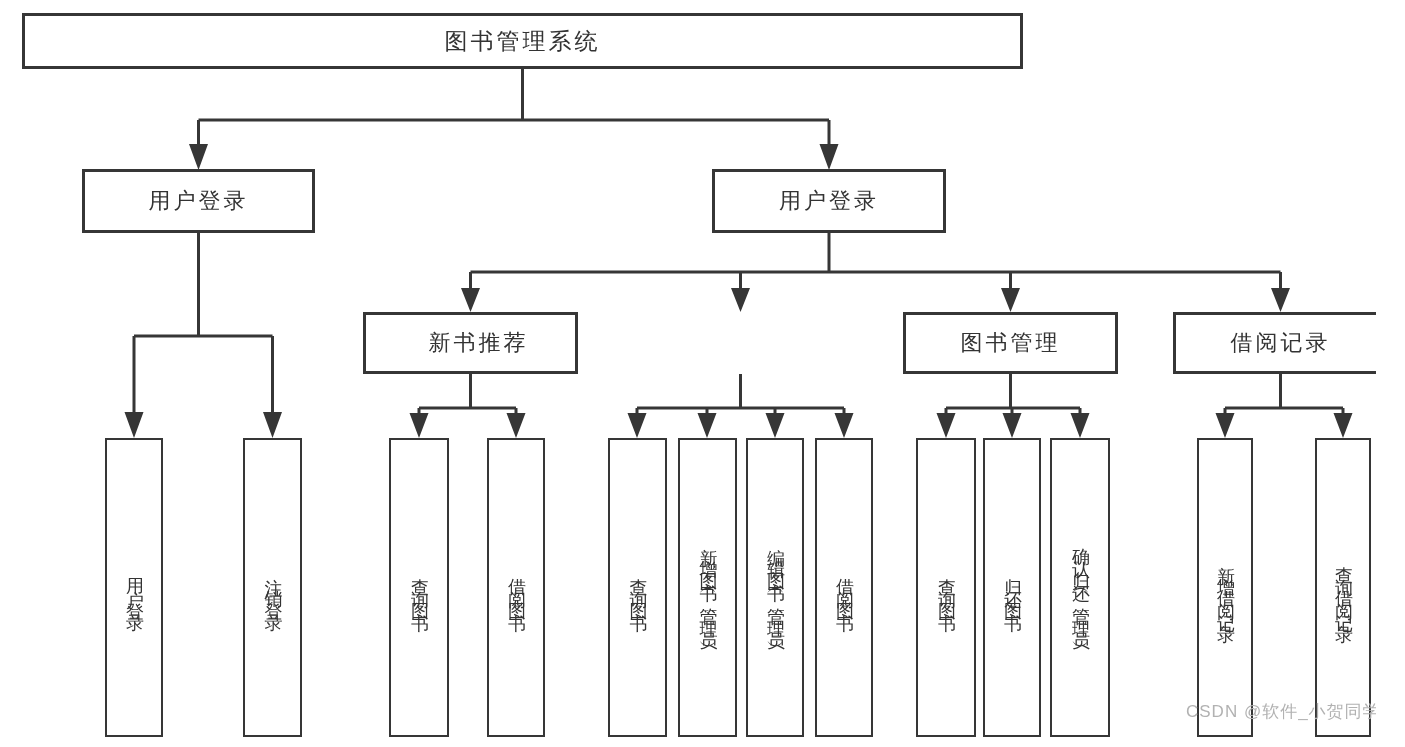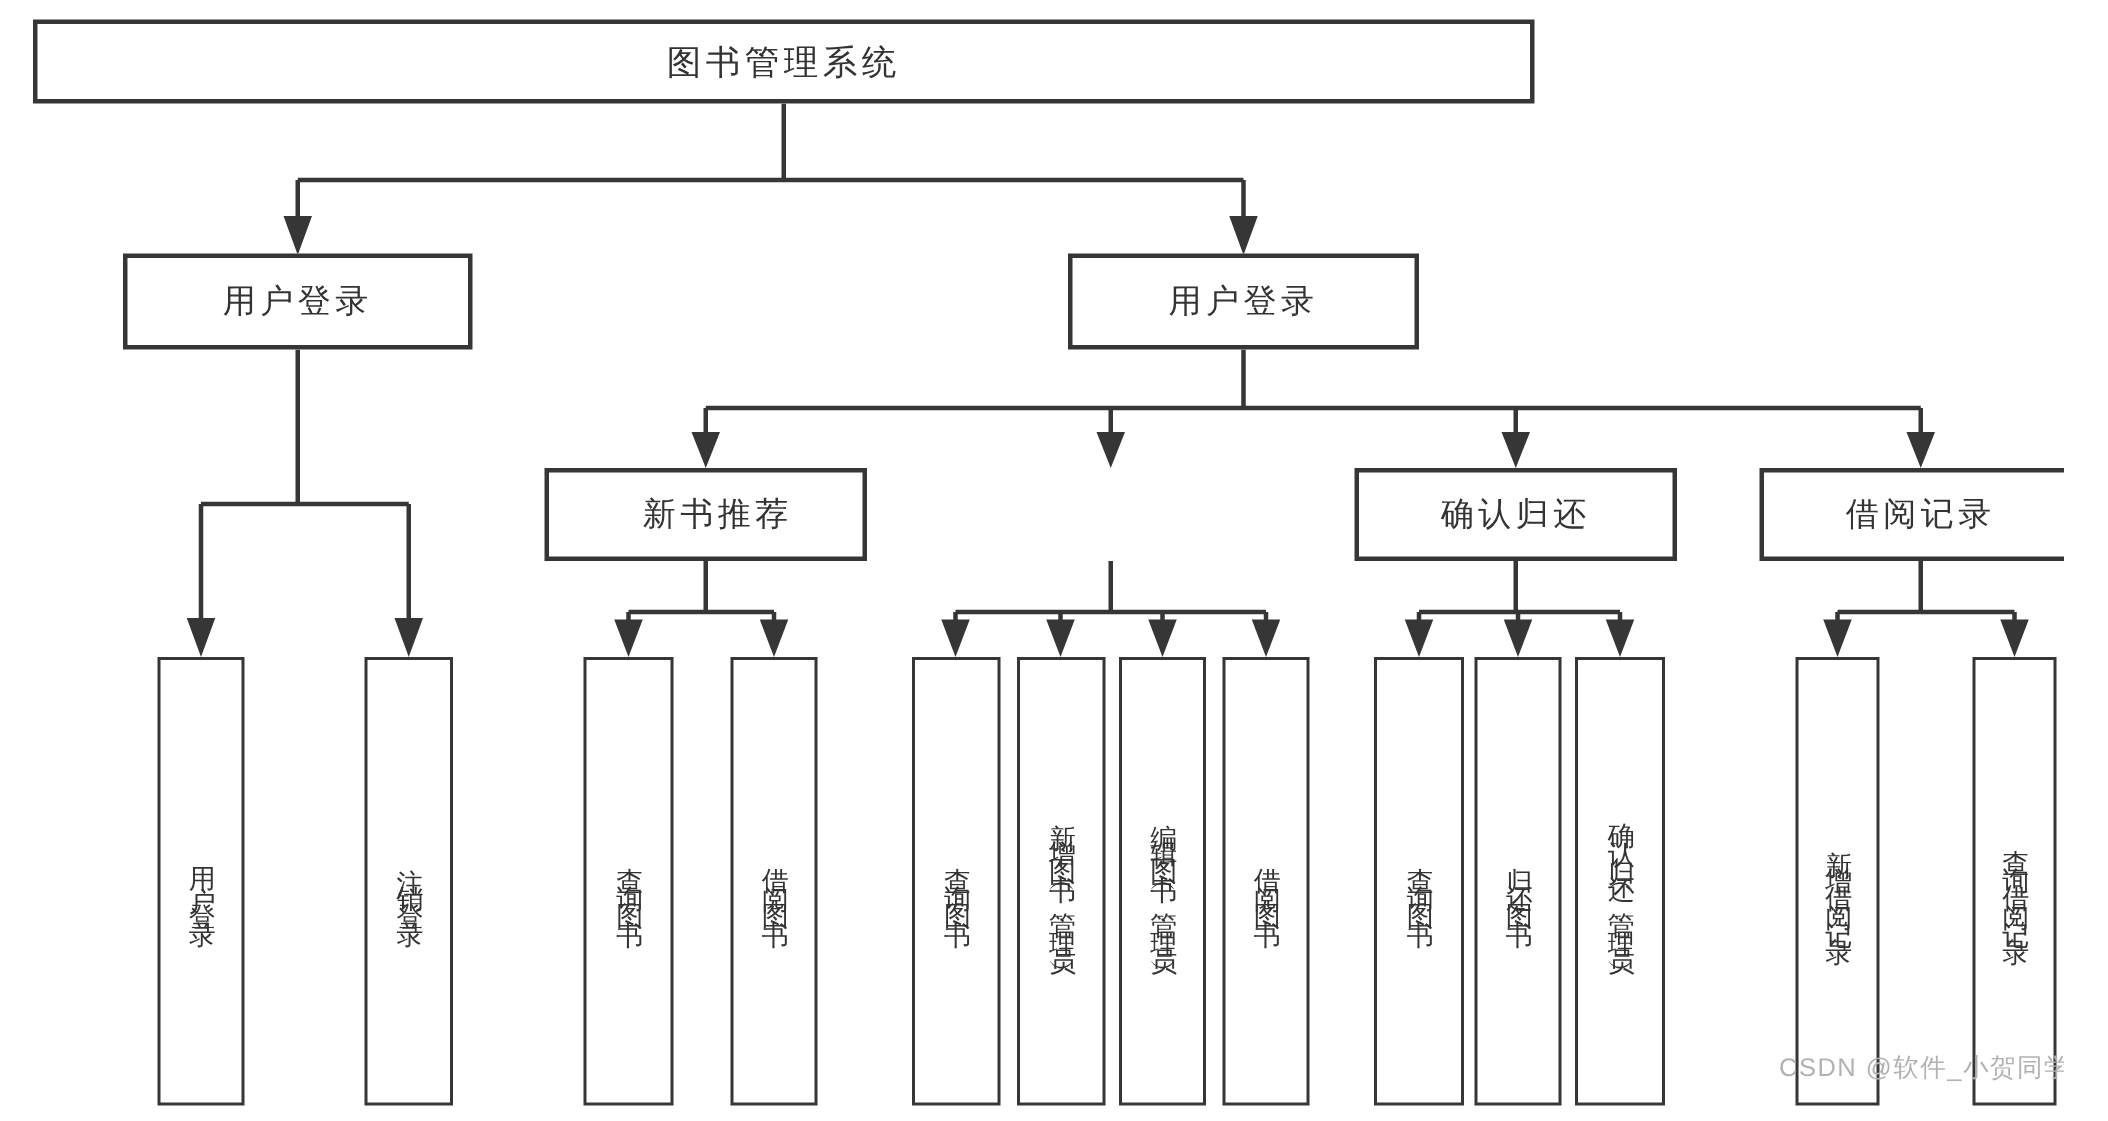--- a/index.html
+++ b/index.html
@@ -96,21 +96,21 @@
     <span>用户登录</span>
   </div>
   <div class="node h-node" style="left:712px; top:169px; width:234px; height:64px;">
     <span>用户登录</span>
   </div>
 
   <div class="node h-node" style="left:363px; top:312px; width:215px; height:62px;padding-left:16px;">
     <span>新书推荐</span>
   </div>
   <div class="node h-node" style="left:903px; top:312px; width:215px; height:62px;">
-    <span>确认归还</span>
+    <span>图书管理</span>
   </div>
   <div class="node h-node" style="left:1173px; top:312px; width:215px; height:62px;">
     <span>借阅记录</span>
   </div>
 
   <div class="node leaf" style="left:105px; top:438px; width:58px; height:299px;">
     <span class="v-label">用户登录</span>
   </div>
   <div class="node leaf" style="left:243px; top:438px; width:59px; height:299px;">
     <span class="v-label">注销登录</span>

